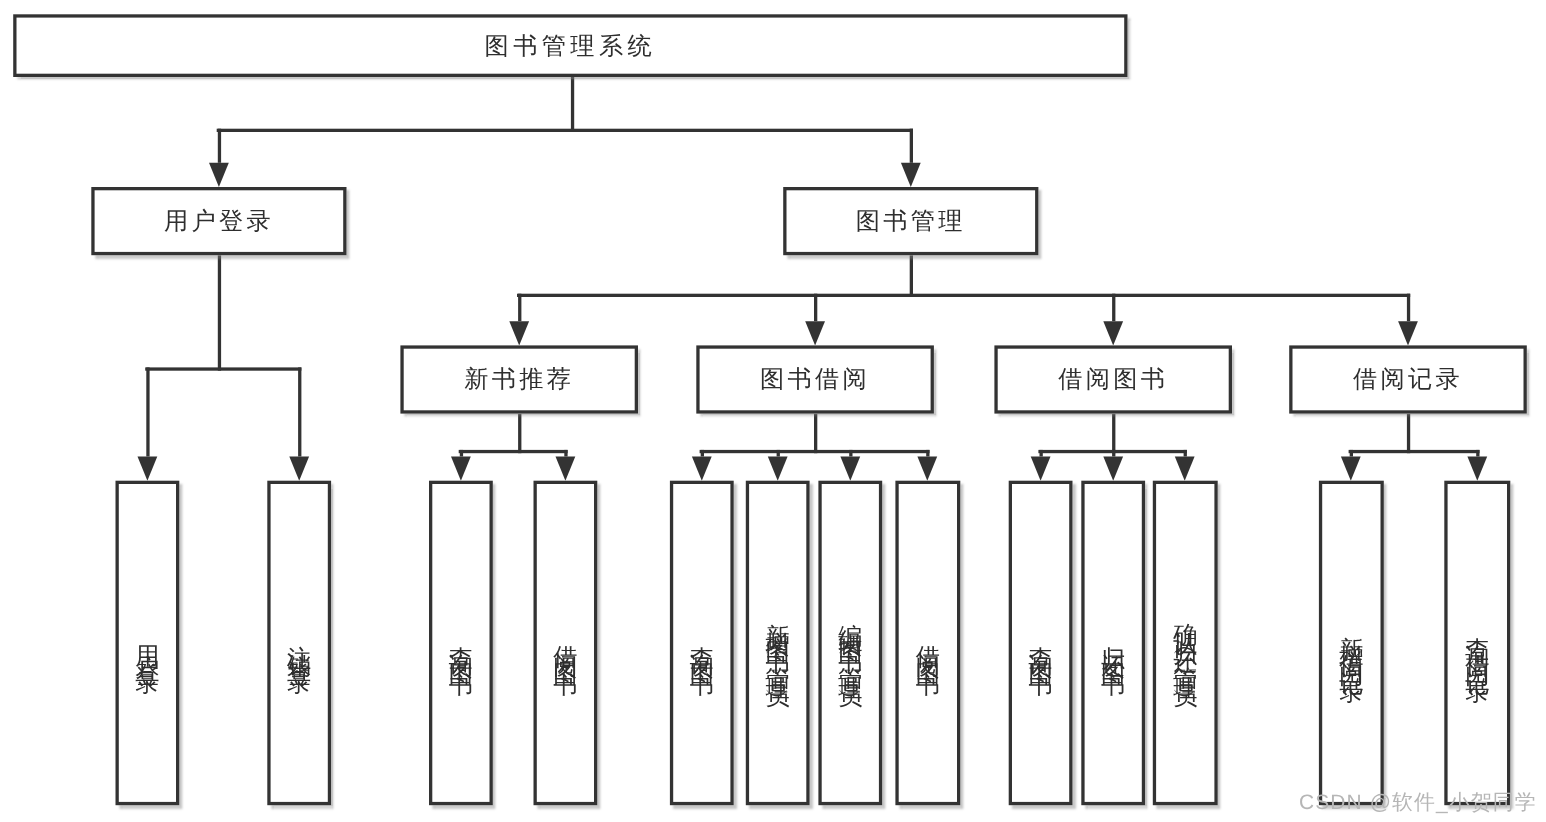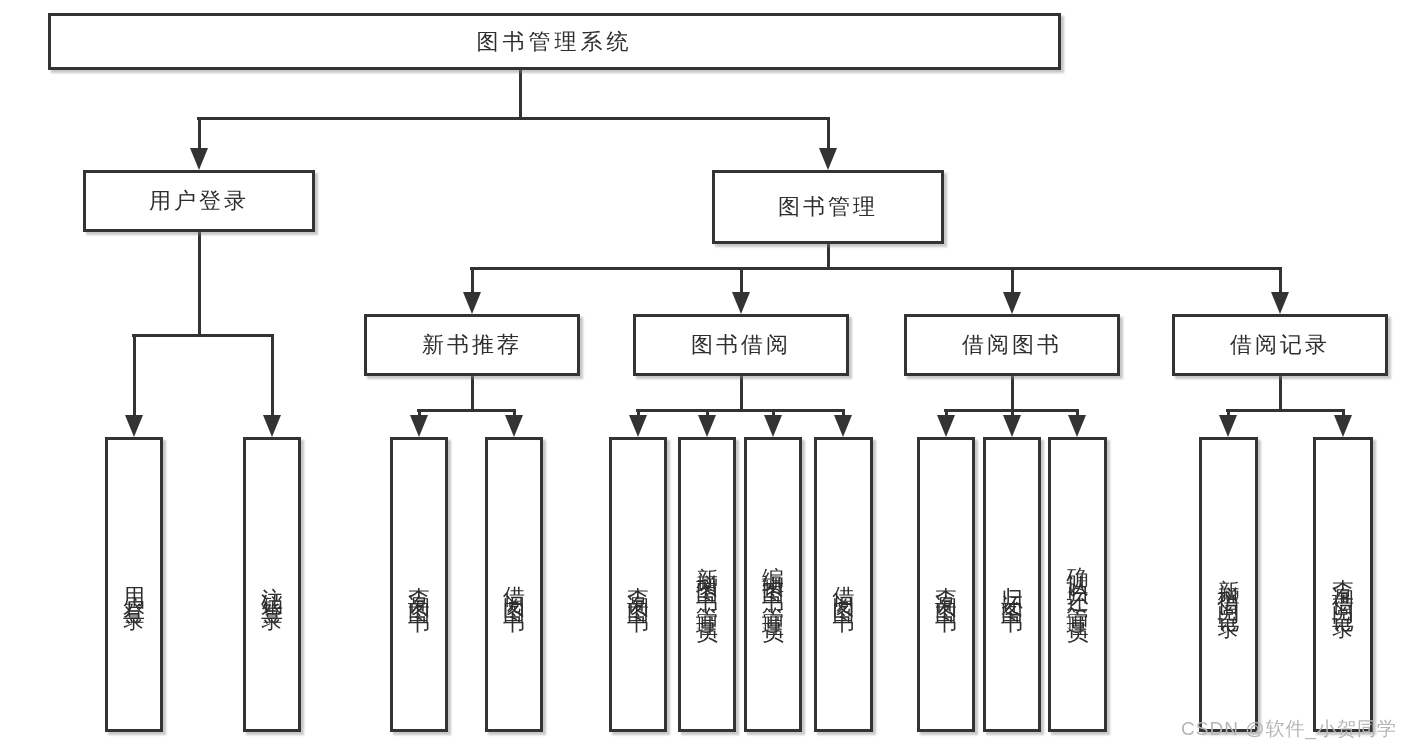--- a/index.html
+++ b/index.html
@@ -12,21 +12,21 @@
   .node{
     position:absolute;box-sizing:border-box;
     background:var(--box-bg,#ffffff);
     border:3px solid var(--line,#333333);
     box-shadow:3px 3px 2px rgba(130,130,130,0.45);
     color:var(--text,#2e2e2e);
     display:flex;align-items:center;justify-content:center;
     font-size:22px;letter-spacing:3px;line-height:1;
     white-space:nowrap;
   }
-  .node.title{letter-spacing:4px;margin-left:36px;}
+  .node.title{letter-spacing:4px;}
   .node.v{
     writing-mode:vertical-rl;text-orientation:mixed;
     letter-spacing:8px;padding:8px 0;
   }
   .vline,.hline{position:absolute;background:var(--line,#333333);}
   .vline{width:3px;}
   .hline{height:3px;}
   .tri{
     position:absolute;width:0;height:0;
     border-left:9px solid transparent;border-right:9px solid transparent;
@@ -94,21 +94,21 @@
       <div class="tri" style="left: 1068px; top: 415px;"></div>
       <div class="vline" style="left: 1227px; top: 409px; height: 6px;"></div>
       <div class="tri" style="left: 1219px; top: 415px;"></div>
       <div class="vline" style="left: 1342px; top: 409px; height: 6px;"></div>
       <div class="tri" style="left: 1334px; top: 415px;"></div>
     </div>
 
   <div class="node title" style="left:12px;top:13px;width:1013px;height:57px">图书管理系统</div>
 
   <div class="node" style="left:83px;top:170px;width:232px;height:62px">用户登录</div>
-  <div class="node" style="left:712px;top:170px;width:232px;height:74px">图书管理</div>
+  <div class="node" style="left:712px;top:170px;width:232px;height:62px">图书管理</div>
 
   <div class="node" style="left:364px;top:314px;width:216px;height:62px">新书推荐</div>
   <div class="node" style="left:633px;top:314px;width:216px;height:62px">图书借阅</div>
   <div class="node" style="left:904px;top:314px;width:216px;height:62px">借阅图书</div>
   <div class="node" style="left:1172px;top:314px;width:216px;height:62px">借阅记录</div>
 
   <div class="node v" style="left:105px;top:437px;width:58px;height:295px">用户登录</div>
   <div class="node v" style="left:243px;top:437px;width:58px;height:295px">注销登录</div>
 
   <div class="node v" style="left:390px;top:437px;width:58px;height:295px">查询图书</div>

